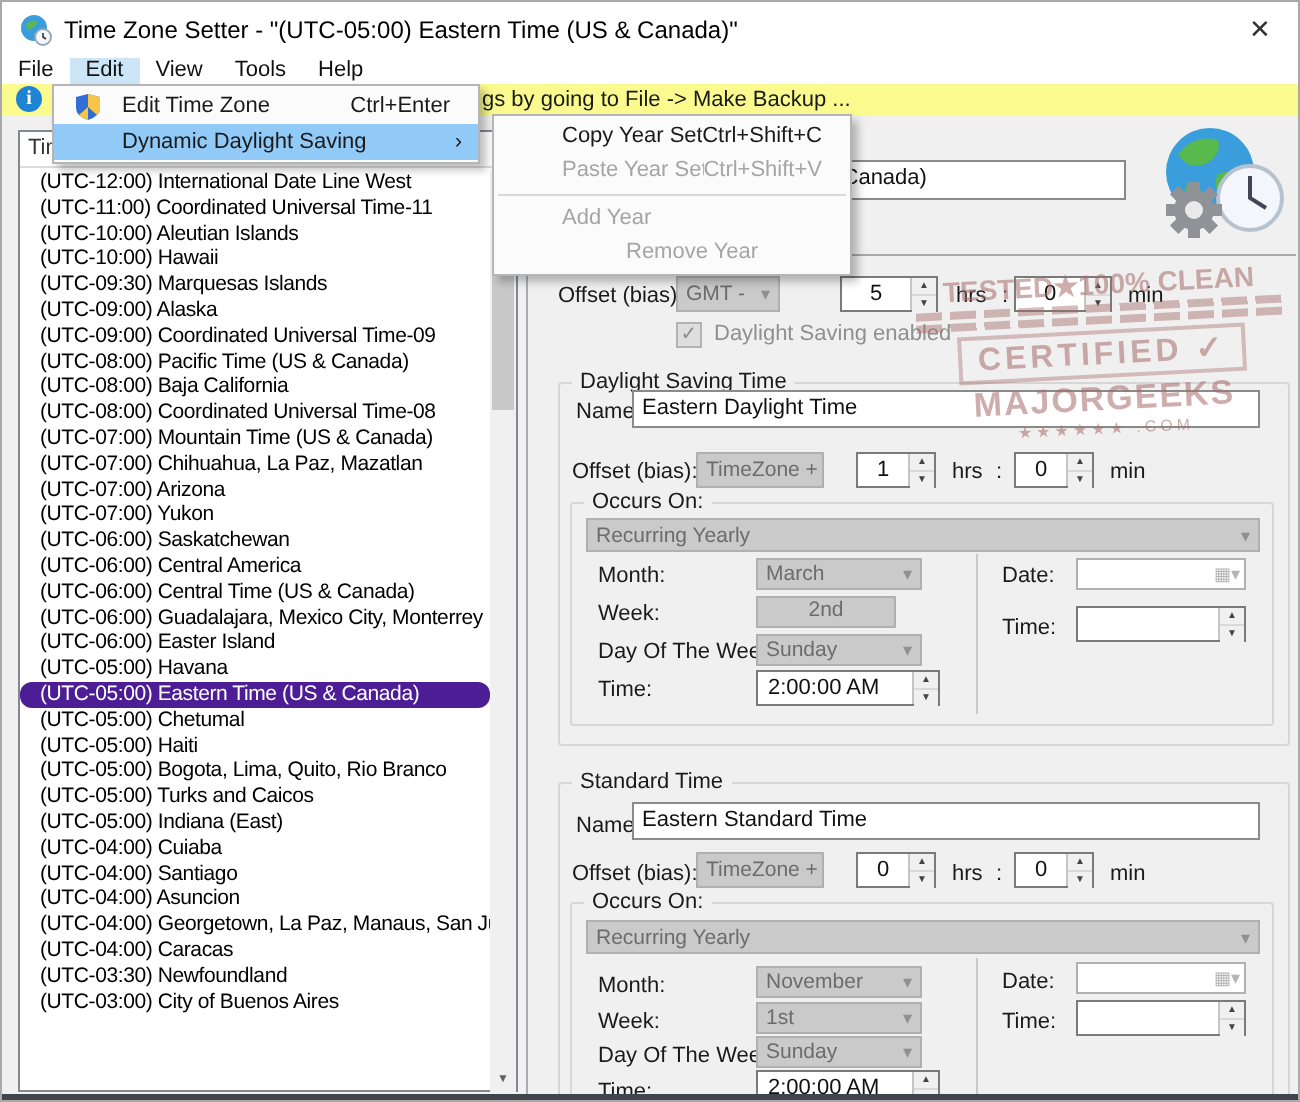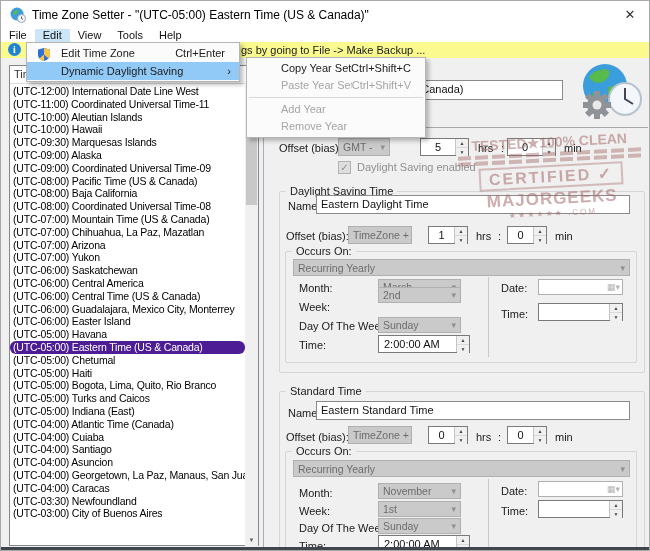--- a/index.html
+++ b/index.html
@@ -28,21 +28,21 @@
              line-height:13px;font-family:"Liberation Serif",serif;}
   #info-text{position:absolute;left:240px;top:2px;font-size:11px;color:#1a1a1a;}
 
   
   #tz-list{position:absolute;left:8px;top:64px;width:250px;height:481px;background:#fff;
            border:1px solid #828790;}
   #tz-header{position:absolute;left:0;top:0;width:100%;height:18px;background:#fff;
              border-bottom:1px solid #dcdcdc;font-size:11px;color:#333;padding:2px 0 0 4px;}
   #tz-rows{position:absolute;left:0;top:19px;width:235px;height:460px;overflow:hidden;}
   .tz-row{height:12.8px;line-height:12.8px;font-size:10.5px;letter-spacing:-0.2px;color:#000;
-          padding-left:3px;white-space:nowrap;overflow:hidden;}
+          padding-left:10px;white-space:nowrap;overflow:hidden;}
   .tz-row.selected{background:#4c1d95;color:#fff;border-radius:6px;}
   #tz-scrollbar{position:absolute;right:0;top:19px;width:13px;height:461px;background:#f0f0f0;}
   #tz-scroll-up,#tz-scroll-down{position:absolute;left:0;width:13px;height:12px;color:#606060;
           font-size:6px;text-align:center;line-height:12px;}
   #tz-scroll-up{top:0;} #tz-scroll-down{bottom:0;}
   #tz-thumb{position:absolute;left:1px;top:50px;width:11px;height:70px;background:#c8c8c8;}
 
   
   #panel-divider{position:absolute;left:262px;top:57px;width:1px;height:494px;background:#a8adb2;}
   #top-separator{position:absolute;left:266px;top:126px;width:381px;height:1px;background:#a8a8a8;}
@@ -149,21 +149,20 @@
         <div class="tz-row">(UTC-06:00) Central Time (US &amp; Canada)</div>
         <div class="tz-row">(UTC-06:00) Guadalajara, Mexico City, Monterrey</div>
         <div class="tz-row">(UTC-06:00) Easter Island</div>
         <div class="tz-row">(UTC-05:00) Havana</div>
         <div class="tz-row selected">(UTC-05:00) Eastern Time (US &amp; Canada)</div>
         <div class="tz-row">(UTC-05:00) Chetumal</div>
         <div class="tz-row">(UTC-05:00) Haiti</div>
         <div class="tz-row">(UTC-05:00) Bogota, Lima, Quito, Rio Branco</div>
         <div class="tz-row">(UTC-05:00) Turks and Caicos</div>
         <div class="tz-row">(UTC-05:00) Indiana (East)</div>
-        <div class="tz-row">(UTC-04:00) Atlantic Time (Canada)</div>
         <div class="tz-row">(UTC-04:00) Cuiaba</div>
         <div class="tz-row">(UTC-04:00) Santiago</div>
         <div class="tz-row">(UTC-04:00) Asuncion</div>
         <div class="tz-row">(UTC-04:00) Georgetown, La Paz, Manaus, San Juan</div>
         <div class="tz-row">(UTC-04:00) Caracas</div>
         <div class="tz-row">(UTC-03:30) Newfoundland</div>
         <div class="tz-row">(UTC-03:00) City of Buenos Aires</div>
       </div>
     <div id="tz-scrollbar">
       <div id="tz-scroll-up">▲</div>
@@ -264,21 +263,21 @@
   <div class="combo-dis" style="left:292px;top:258px;width:337px;height:17px;">
     <span>Recurring Yearly</span>
       <span class="caret">▾</span>
   </div>
   <span class="label" style="left:298px;top:281px;">Month:</span>
   <div class="combo-dis" style="left:377px;top:278px;width:83px;height:16px;">
     <span>March</span>
       <span class="caret">▾</span>
   </div>
   <span class="label" style="left:298px;top:300px;">Week:</span>
-  <div class="combo-dis" style="left:377px;top:286px;width:83px;height:16px;">
+  <div class="combo-dis" style="left:377px;top:297px;width:70px;height:16px;flex-direction:column;">
     <span>2nd</span>
       <span class="caret">▾</span>
   </div>
   <span class="label" style="left:298px;top:319px;">Day Of The Week:</span>
   <div class="combo-dis" style="left:377px;top:316px;width:83px;height:16px;">
     <span>Sunday</span>
       <span class="caret">▾</span>
   </div>
   <span class="label" style="left:298px;top:338px;">Time:</span>
   <div class="spin" style="left:377px;top:334px;width:92px;height:18px;">
@@ -405,21 +404,21 @@
         <span class="mi-gutter"></span>
         <span class="mi-label">Paste Year Settings</span>
         <span class="mi-short">Ctrl+Shift+V</span>
       </div>
       <div class="menu-sep"></div>
       <div class="menu-item disabled" style="height: 17px; line-height: 17px;">
         <span class="mi-gutter"></span>
         <span class="mi-label">Add Year</span>
         <span class="mi-short"></span>
       </div>
-      <div class="menu-item disabled" style="height: 17px; line-height: 17px;">
+      <div class="menu-item disabled" style="height: 17px; line-height: 17px; padding-left: 32px;">
         <span class="mi-gutter"></span>
         <span class="mi-label">Remove Year</span>
         <span class="mi-short"></span>
       </div>
     </div>
 
   <div id="bottom-border"></div>
 </div>
 
 </body></html>

